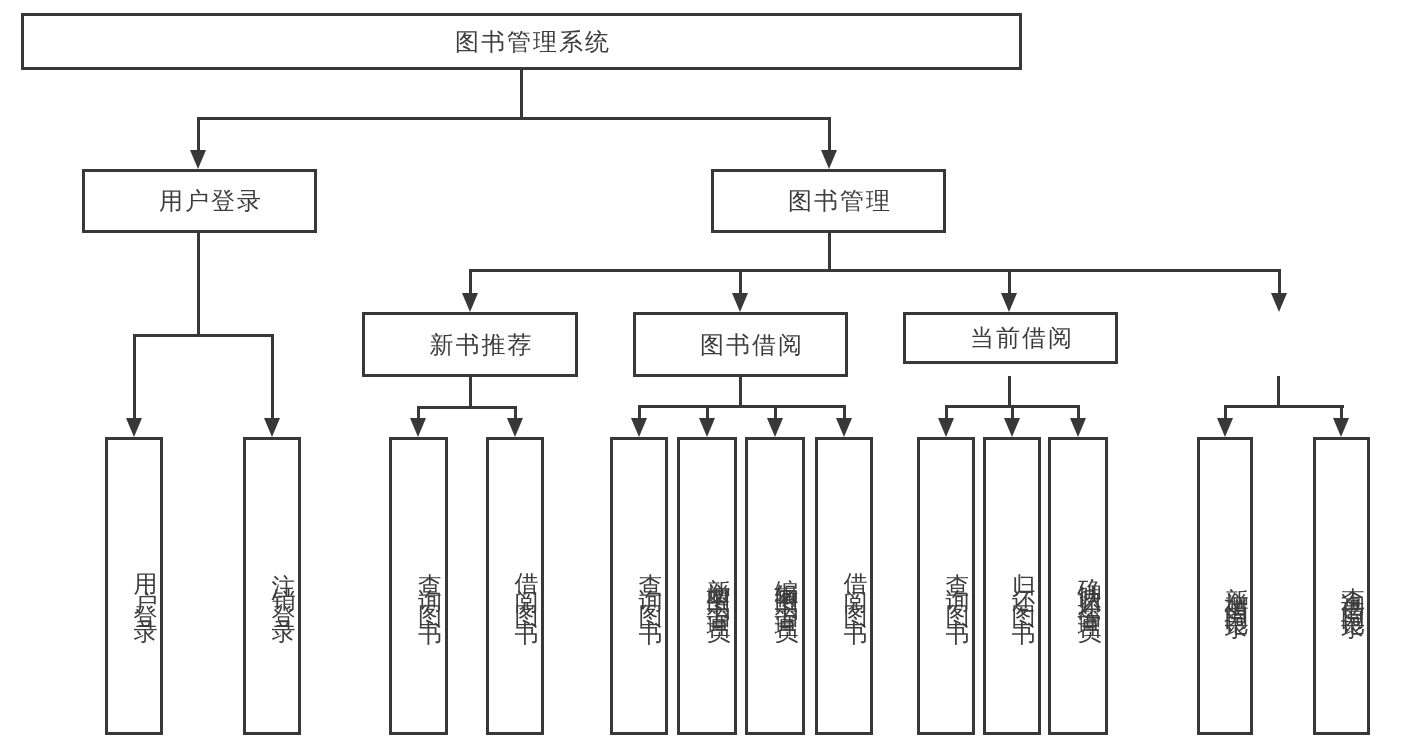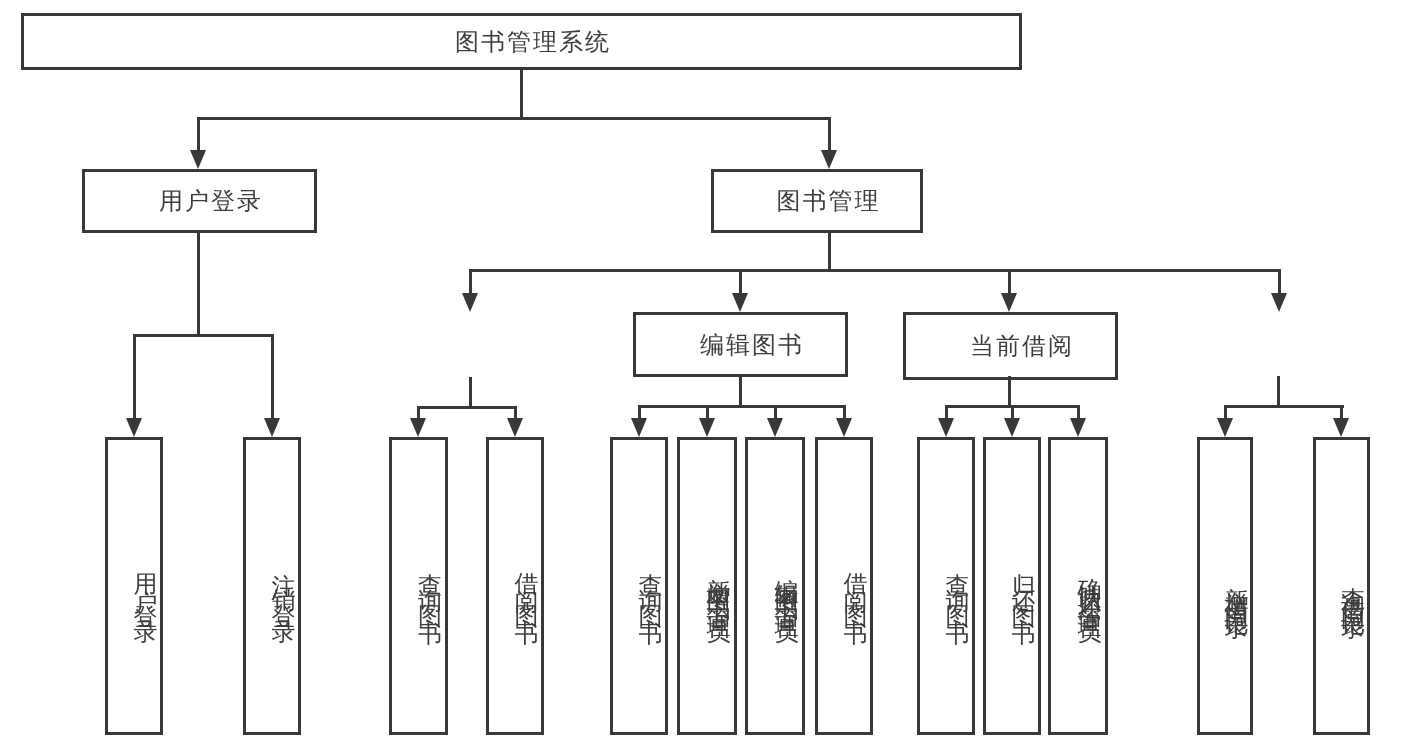--- a/index.html
+++ b/index.html
@@ -36,30 +36,33 @@
 <div id="canvas">
 
   <div class="box" style="left:21px;top:13px;width:1001px;height:57px;">
     <span class="hlabel">图书管理系统</span>
   </div>
 
   <div class="box" style="left:82px;top:169px;width:235px;height:64px;">
     <span class="hlabel">用户登录</span>
   </div>
 
-  <div class="box" style="left:711px;top:169px;width:212px;height:64px;">
+  <div class="box" style="left:711px;top:169px;width:235px;height:64px;">
     <span class="hlabel">图书管理</span>
   </div>
 
+  <div class="box" style="left:362px;top:312px;width:216px;height:65px;">
+    <span class="hlabel">新书推荐</span>
+  </div>
 
   <div class="box" style="left:633px;top:312px;width:215px;height:65px;">
-    <span class="hlabel">编辑图书</span>
+    <span class="hlabel">图书借阅</span>
   </div>
 
-  <div class="box" style="left:903px;top:312px;width:215px;height:68px;">
+  <div class="box" style="left:903px;top:312px;width:215px;height:52px;">
     <span class="hlabel">当前借阅</span>
   </div>
 
 
   <div class="box" style="left:105px;top:437px;width:58px;height:298px;">
     <span class="vlabel vshort">用户登录</span>
   </div>
   <div class="box" style="left:243px;top:437px;width:58px;height:298px;">
     <span class="vlabel vshort">注销登录</span>
   </div>

